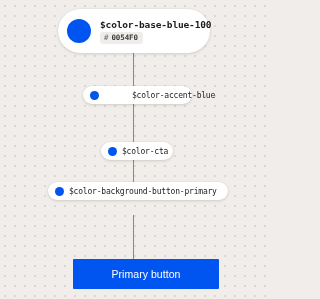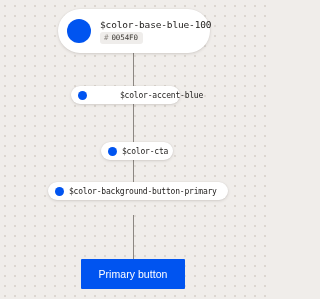--- a/index.html
+++ b/index.html
@@ -62,20 +62,21 @@
     height: 24px;
     border-radius: 50%;
     flex: 0 0 auto;
   }
   .card-body {
     display: flex;
     flex-direction: column;
     align-items: flex-start;
     gap: 2px;
     min-width: 0;
+    font-weight: bold;
   }
   .token-title {
     font-size: 9.5px;
     line-height: 11px;
     color: #1d1b19;
     letter-spacing: -0.15px;
     white-space: nowrap;
   }
   .hex-chip {
     display: inline-flex;
@@ -104,30 +105,30 @@
     border-radius: 50%;
     flex: 0 0 auto;
   }
   .pill-label {
     font-size: 8px;
     line-height: 9px;
     color: #1d1b19;
     letter-spacing: -0.2px;
     white-space: nowrap;
   }
-  #node-accent      { left: 71px;  top: 86px;  width: 109px; gap: 33px; }
+  #node-accent      { left: 83px;  top: 86px;  width: 109px; gap: 33px; }
   #node-cta         { left: 101px; top: 142px; width: 72px;  }
   #node-bgbtn       { left: 48px;  top: 182px; width: 180px; }
 
   
   #primary-button {
     position: absolute;
-    left: 81px;
+    left: 73px;
     top: 259px;
-    width: 104px;
+    width: 146px;
     height: 30px;
     border: none;
     border-radius: 1px;
     color: #ffffff;
     font-family: "Liberation Sans", sans-serif;
     font-size: 10.5px;
     letter-spacing: 0.05px;
     display: flex;
     align-items: center;
     justify-content: center;

